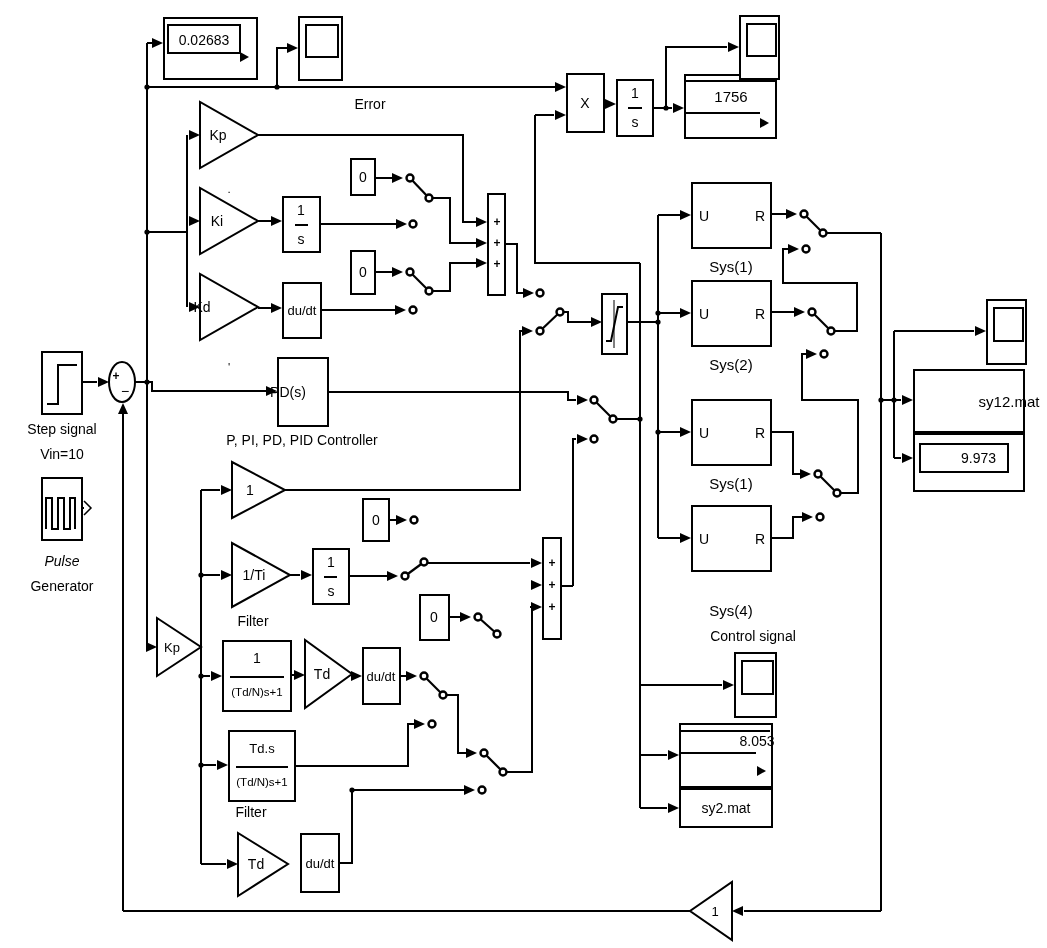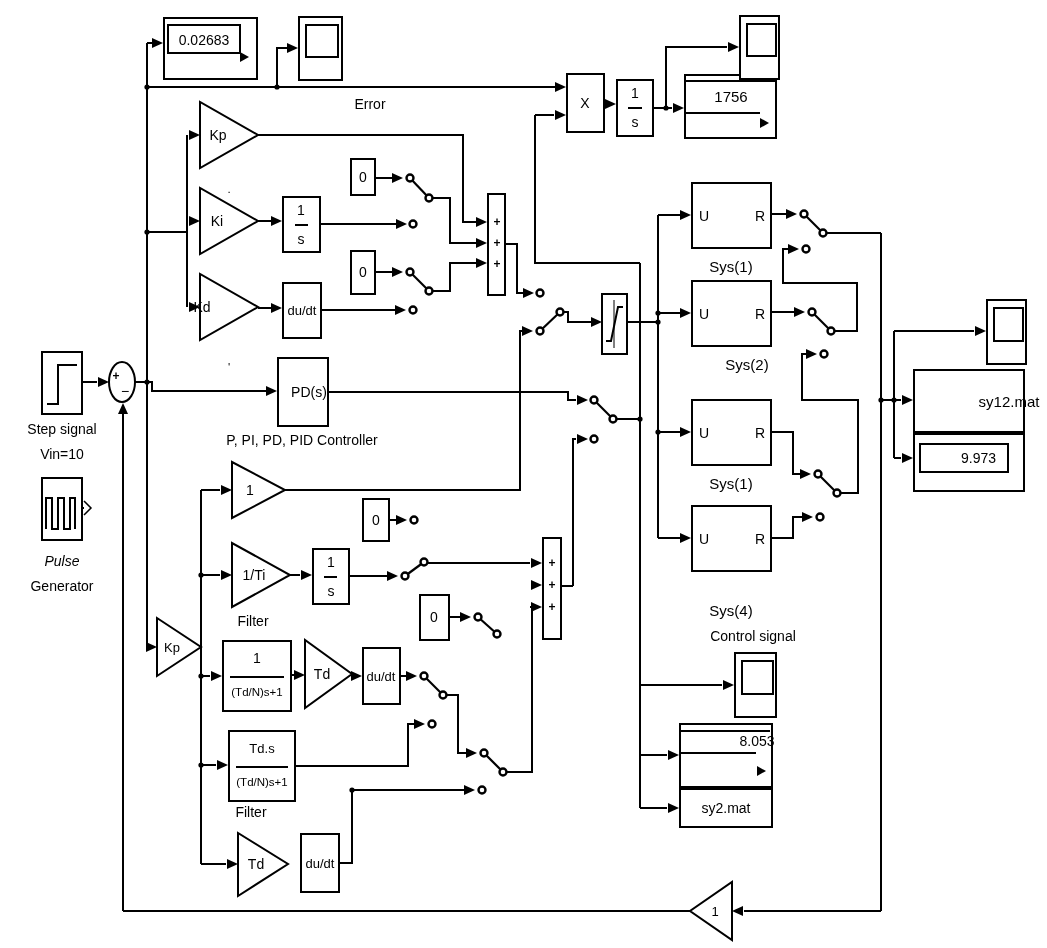--- a/index.html
+++ b/index.html
@@ -271,21 +271,21 @@
 <span class="t" style="left:363px;top:177px;">0</span>
 <div class="b" style="left:350px;top:250px;width:26px;height:45px;"></div>
 <span class="t" style="left:363px;top:272px;">0</span>
 
 <div class="b" style="left:487px;top:193px;width:19px;height:103px;"></div>
 <span class="t plus" style="left:497px;top:222px;">+</span>
 <span class="t plus" style="left:497px;top:243px;">+</span>
 <span class="t plus" style="left:497px;top:264px;">+</span>
 
 <div class="b" style="left:277px;top:357px;width:52px;height:70px;"></div>
-<span class="t" style="left:309px;top:392px;">PD(s)</span>
+<span class="t" style="left:288px;top:392px;">PD(s)</span>
 <span class="t" style="left:302px;top:440px;">P, PI, PD, PID Controller</span>
 
 <span class="t plus" style="left:116px;top:376px;">+</span>
 <span class="t" style="left:125px;top:391px;">−</span>
 <span class="t" style="left:62px;top:429px;">Step signal</span>
 <span class="t" style="left:62px;top:454px;">Vin=10</span>
 <span class="t" style="left:62px;top:561px;font-style:italic;">Pulse</span>
 <span class="t" style="left:62px;top:586px;">Generator</span>
 
 <span class="t s" style="left:229px;top:368px;">'</span>
@@ -331,21 +331,21 @@
 <span class="t plus" style="left:552px;top:607px;">+</span>
 
 <div class="b" style="left:691px;top:182px;width:81px;height:67px;"></div>
 <span class="t" style="left:704px;top:216px;">U</span>
 <span class="t" style="left:760px;top:216px;">R</span>
 <span class="t lg" style="left:731px;top:266px;">Sys(1)</span>
 
 <div class="b" style="left:691px;top:280px;width:81px;height:67px;"></div>
 <span class="t" style="left:704px;top:314px;">U</span>
 <span class="t" style="left:760px;top:314px;">R</span>
-<span class="t lg" style="left:731px;top:364px;margin-left:16px;">Sys(2)</span>
+<span class="t lg" style="left:731px;top:364px;">Sys(2)</span>
 
 <div class="b" style="left:691px;top:399px;width:81px;height:67px;"></div>
 <span class="t" style="left:704px;top:433px;">U</span>
 <span class="t" style="left:760px;top:433px;">R</span>
 <span class="t lg" style="left:731px;top:483px;">Sys(1)</span>
 
 <div class="b" style="left:691px;top:505px;width:81px;height:67px;"></div>
 <span class="t" style="left:704px;top:539px;">U</span>
 <span class="t" style="left:760px;top:539px;">R</span>
 <span class="t lg" style="left:731px;top:590px;margin-top:20px;">Sys(4)</span>

